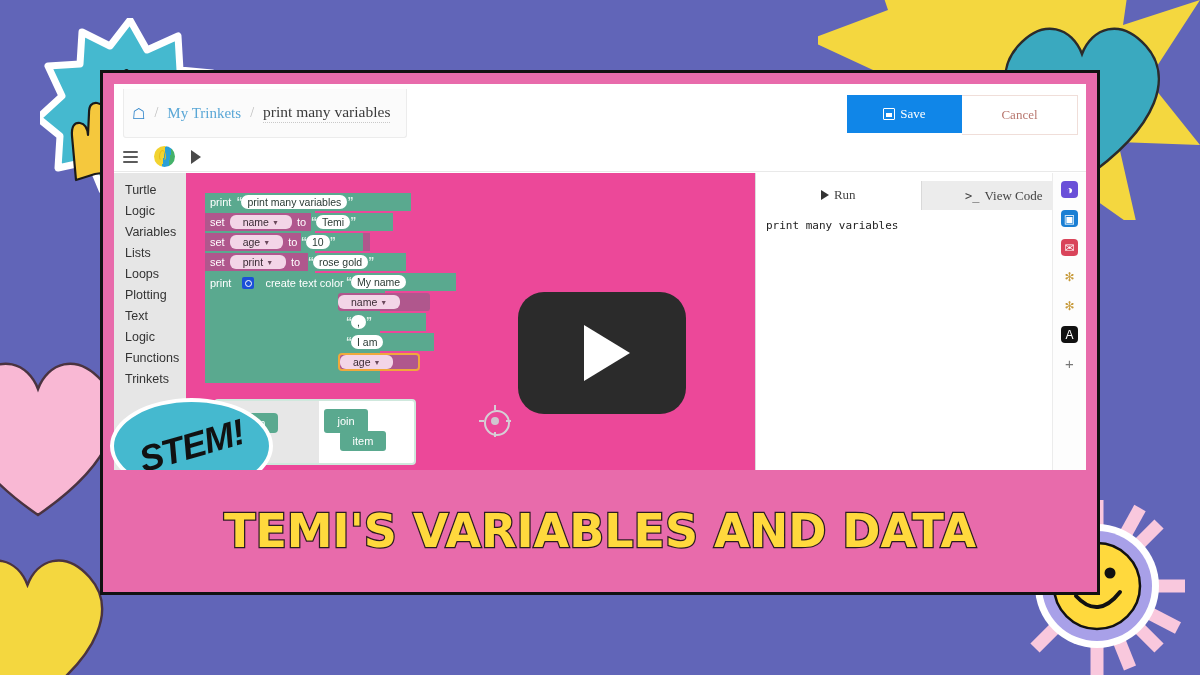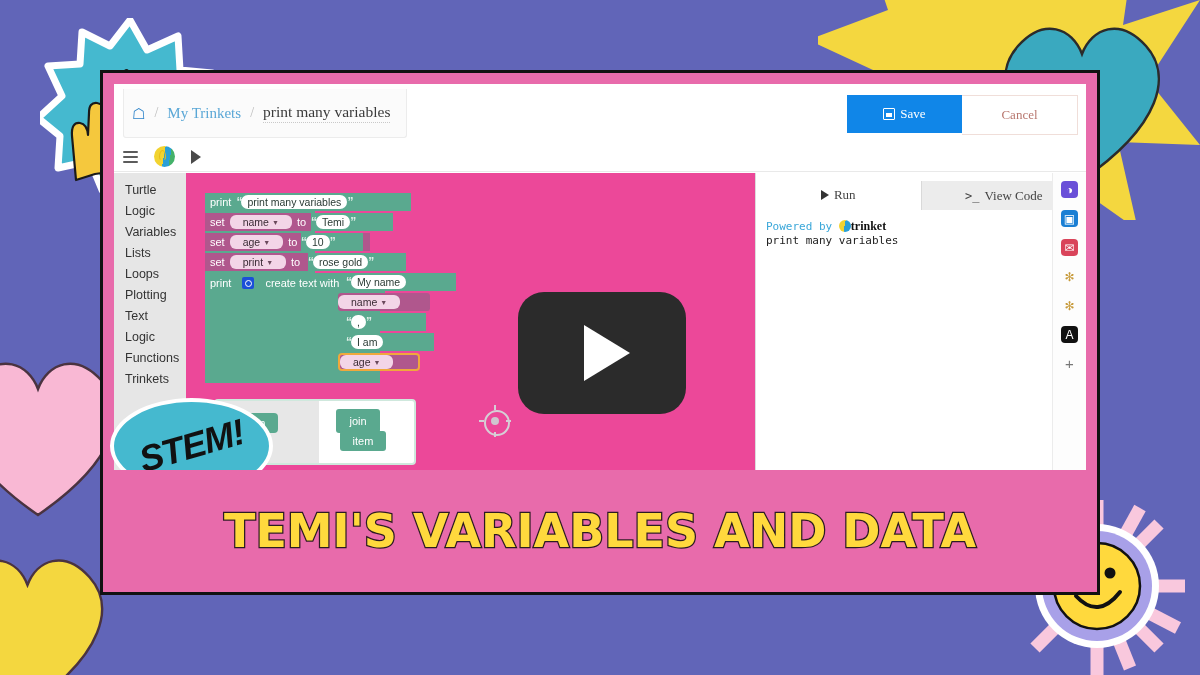--- a/index.html
+++ b/index.html
@@ -403,21 +403,21 @@
           </div>
           <div class="blk blk-green" style="left:122px;top:80px;width:98px;height:18px;">
             <span class="quote">“</span>
             <span class="field-w">rose gold</span>
             <span class="quote">”</span>
           </div>
 
           <div class="blk blk-green" style="left:19px;top:100px;width:180px;height:20px;gap:6px;">
             <span class="blk-label">print</span>
             <span class="gear"></span>
-            <span class="blk-label">create text with</span>
+            <span class="blk-label">create text color</span>
           </div>
 
           <div class="blk blk-green" style="left:160px;top:100px;width:110px;height:18px;">
             <span class="quote">“</span>
             <span class="field-w">My name</span>
           </div>
           <div class="blk blk-pink" style="left:152px;top:120px;width:92px;height:18px;border-radius:3px;">
             <span class="field">
               <span>name</span>
                 <span class="caret">▼</span>
@@ -437,21 +437,21 @@
               <span>age</span>
                 <span class="caret">▼</span>
             </span>
           </div>
 
           <div class="mutator" style="left:28px;top:226px;width:198px;height:62px;">
             <div class="mutator-left"></div>
             <div class="blk blk-green" style="left:16px;top:12px;width:46px;height:20px;border-radius:4px;justify-content:center;">
               <span class="blk-label">item</span>
             </div>
-            <div class="blk blk-green" style="left:120px;top:8px;width:44px;height:24px;border-radius:3px;justify-content:center;">
+            <div class="blk blk-green" style="left:108px;top:8px;width:44px;height:24px;border-radius:3px;justify-content:center;">
               <span class="blk-label">join</span>
             </div>
             <div class="blk blk-green" style="left:124px;top:30px;width:46px;height:20px;border-radius:3px;justify-content:center;">
               <span class="blk-label">item</span>
             </div>
           </div>
 
           <div class="crosshair" style="left:298px;top:237px;"></div>
           <div class="cross-tick" style="left:308px;top:232px;width:2px;height:5px;"></div>
           <div class="cross-tick" style="left:308px;top:259px;width:2px;height:5px;"></div>
@@ -464,24 +464,20 @@
             <div class="tab active">
               <span class="tab-play"></span>
               <span>Run</span>
             </div>
             <div class="tab inactive">
               <span style="font-family:'DejaVu Sans Mono',monospace;font-size:12px;">&gt;_</span>
               <span>View Code</span>
             </div>
           </div>
           <div class="out-body">
-            <div class="mono">
-              <span class="powered">Powered by</span>
-              <span class="mini-logo"></span><span class="trinket-word">trinket</span>
-            </div>
             <div class="mono">print many variables</div>
             <div class="no-entry"></div>
           </div>
         </div>
 
         <div class="ext-rail">
           <div class="ext-ico" style="background:#6a4fd8;">◑</div>
           <div class="ext-ico" style="background:#1a7fd4;">▣</div>
           <div class="ext-ico" style="background:#d9445a;">✉</div>
           <div class="ext-ico" style="background:transparent;color:#c79a3a;">✻</div>

